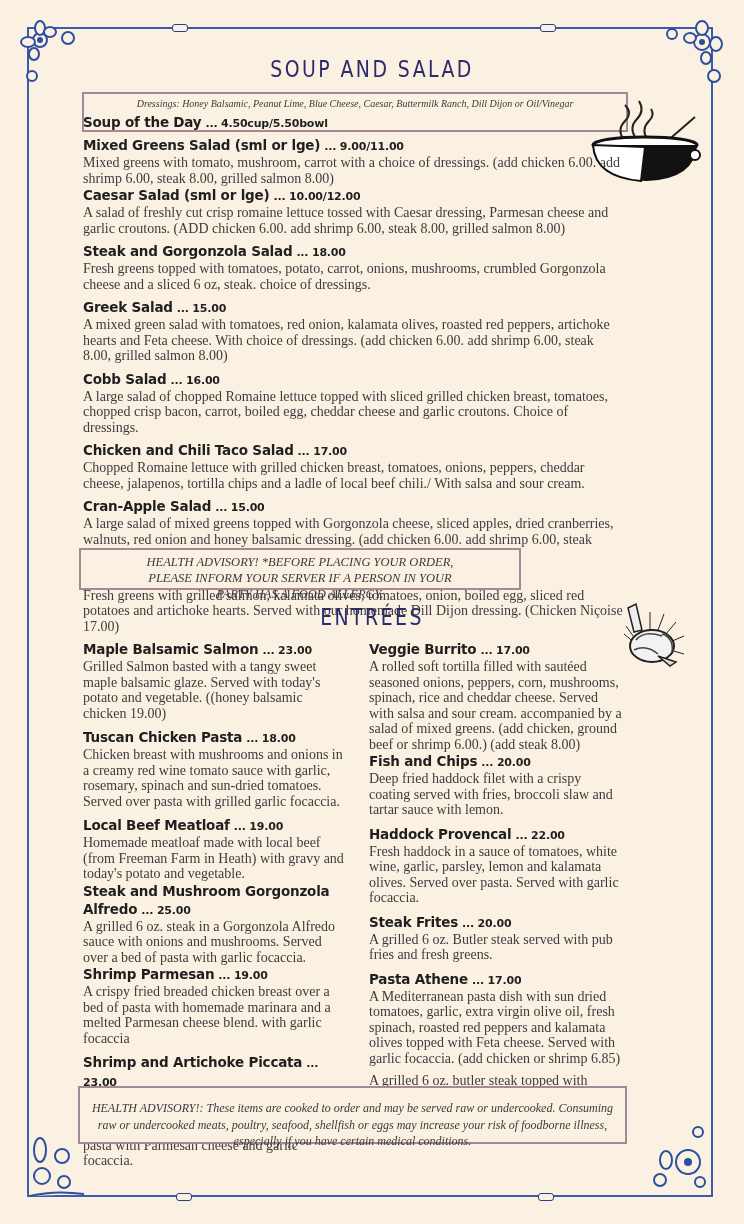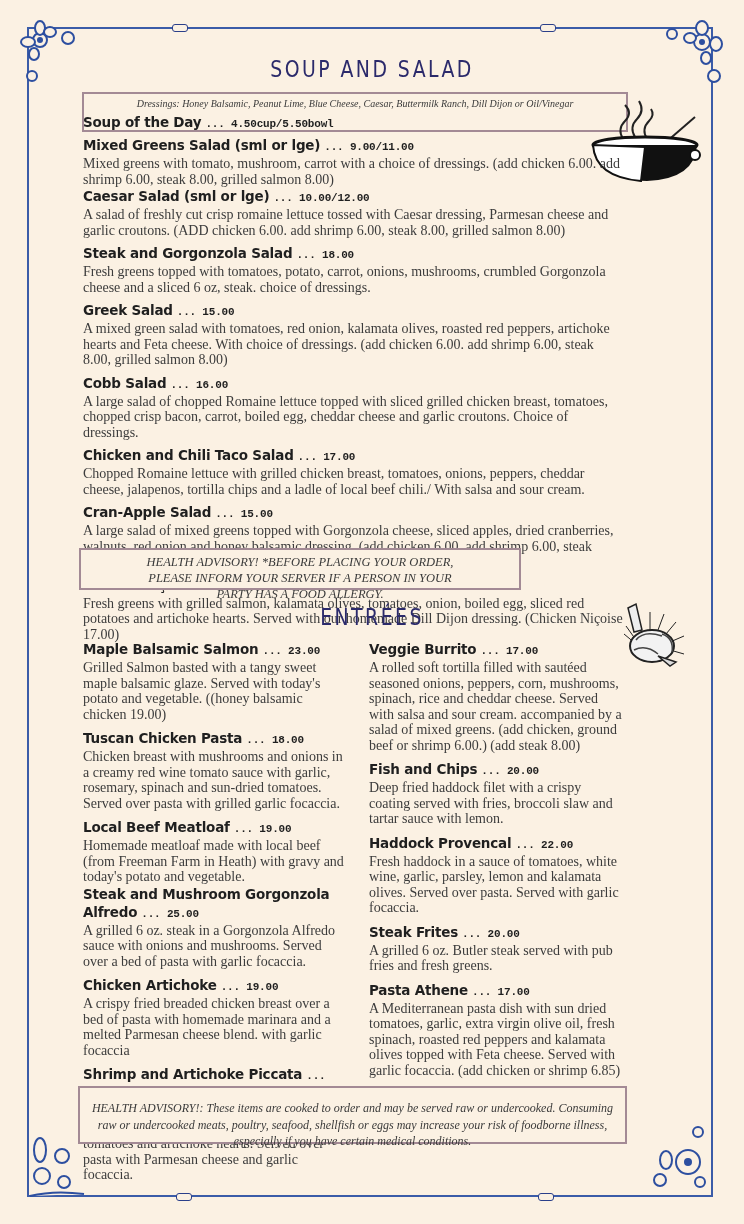--- a/index.html
+++ b/index.html
@@ -23,21 +23,21 @@
   }
   .box {
     position: absolute; border: 2px solid #a38a95; box-sizing: border-box;
     background: #fbf1e3; font-style: italic; text-align: center; color: #3a3a3a;
   }
   .item { position: absolute; }
   .item-name {
     font-family: "DejaVu Sans", sans-serif; font-weight: bold; font-size: 13.5px;
     color: #1f1f1f; line-height: 17px; letter-spacing: -0.2px;
   }
-  .item-price { font-size: 11px; font-family: Liberation Mono, monospace; }
+  .item-price { font-size: 11px; }
   .item-desc { font-size: 14px; line-height: 15.5px; color: #3c3c3c; }
   .illus { position: absolute; }
 </style>
 </head>
 <body>
 
 <div class="frame"></div>
 <div class="frame-bead" style="left:172px;top:24px"></div>
 <div class="frame-bead" style="left:540px;top:24px"></div>
 <div class="frame-bead" style="left:176px;top:1193px"></div>
@@ -164,36 +164,36 @@
     <div class="item-desc">Grilled Salmon basted with a tangy sweet maple balsamic glaze. Served with today's potato and vegetable. ((honey balsamic chicken 19.00)</div>
   </div>
   <div style="margin-bottom:7px">
     <div><span class="item-name">Tuscan Chicken Pasta</span> <span class="item-name item-price">... 18.00</span></div>
     <div class="item-desc">Chicken breast with mushrooms and onions in a creamy red wine tomato sauce with garlic, rosemary, spinach and sun-dried tomatoes. Served over pasta with grilled garlic focaccia.</div>
   </div>
   <div style="">
     <div><span class="item-name">Local Beef Meatloaf</span> <span class="item-name item-price">... 19.00</span></div>
     <div class="item-desc">Homemade meatloaf made with local beef (from Freeman Farm in Heath) with gravy and today's potato and vegetable.</div>
   </div>
-  <div style="margin-bottom:7px">
+  <div style="">
     <div><span class="item-name">Steak and Mushroom Gorgonzola Alfredo</span> <span class="item-name item-price">... 25.00</span></div>
     <div class="item-desc">A grilled 6 oz. steak in a Gorgonzola Alfredo sauce with onions and mushrooms. Served over a bed of pasta with garlic focaccia.</div>
   </div>
   <div style="margin-bottom:7px">
-    <div><span class="item-name">Chicken Artichoke</span> <span class="item-name item-price">... 19.00</span></div>
+    <div><span class="item-name">Shrimp Parmesan</span> <span class="item-name item-price">... 19.00</span></div>
     <div class="item-desc">A crispy fried breaded chicken breast over a bed of pasta with homemade marinara and a melted Parmesan cheese blend. with garlic focaccia</div>
   </div>
   <div>
     <div><span class="item-name">Shrimp and Artichoke Piccata</span> <span class="item-name item-price">... 23.00</span></div>
     <div class="item-desc">Sautéed shrimp with garlic butter, fresh parsley, lemon, capers and white wine w/ tomatoes and artichoke hearts. Served over pasta with Parmesan cheese and garlic focaccia.</div>
   </div>
 </div>
 
 <div style="position:absolute;left:369px;top:640px;width:254px">
-  <div style="margin-bottom:7px">
+  <div style="">
     <div><span class="item-name">Veggie Burrito</span> <span class="item-name item-price">... 17.00</span></div>
     <div class="item-desc">A rolled soft tortilla filled with sautéed seasoned onions, peppers, corn, mushrooms, spinach, rice and cheddar cheese. Served with salsa and sour cream. accompanied by a salad of mixed greens. (add chicken, ground beef or shrimp 6.00.) (add steak 8.00)</div>
   </div>
   <div style="margin-bottom:7px">
     <div><span class="item-name">Fish and Chips</span> <span class="item-name item-price">... 20.00</span></div>
     <div class="item-desc">Deep fried haddock filet with a crispy coating served with fries, broccoli slaw and tartar sauce with lemon.</div>
   </div>
   <div style="margin-bottom:7px">
     <div><span class="item-name">Haddock Provencal</span> <span class="item-name item-price">... 22.00</span></div>
     <div class="item-desc">Fresh haddock in a sauce of tomatoes, white wine, garlic, parsley, lemon and kalamata olives. Served over pasta. Served with garlic focaccia.</div>

